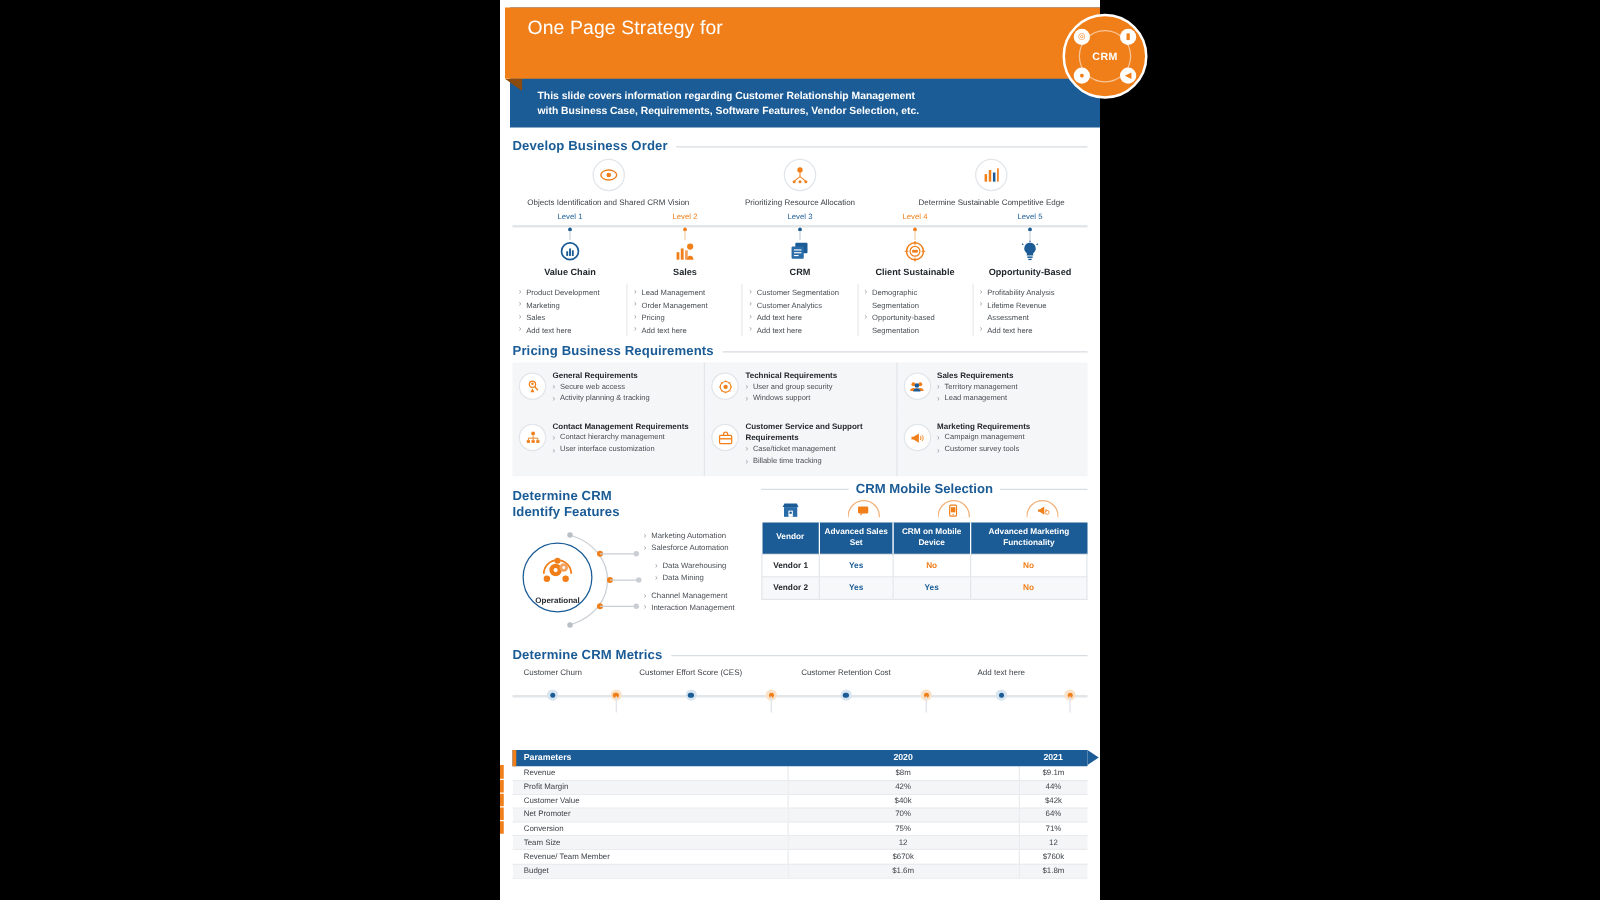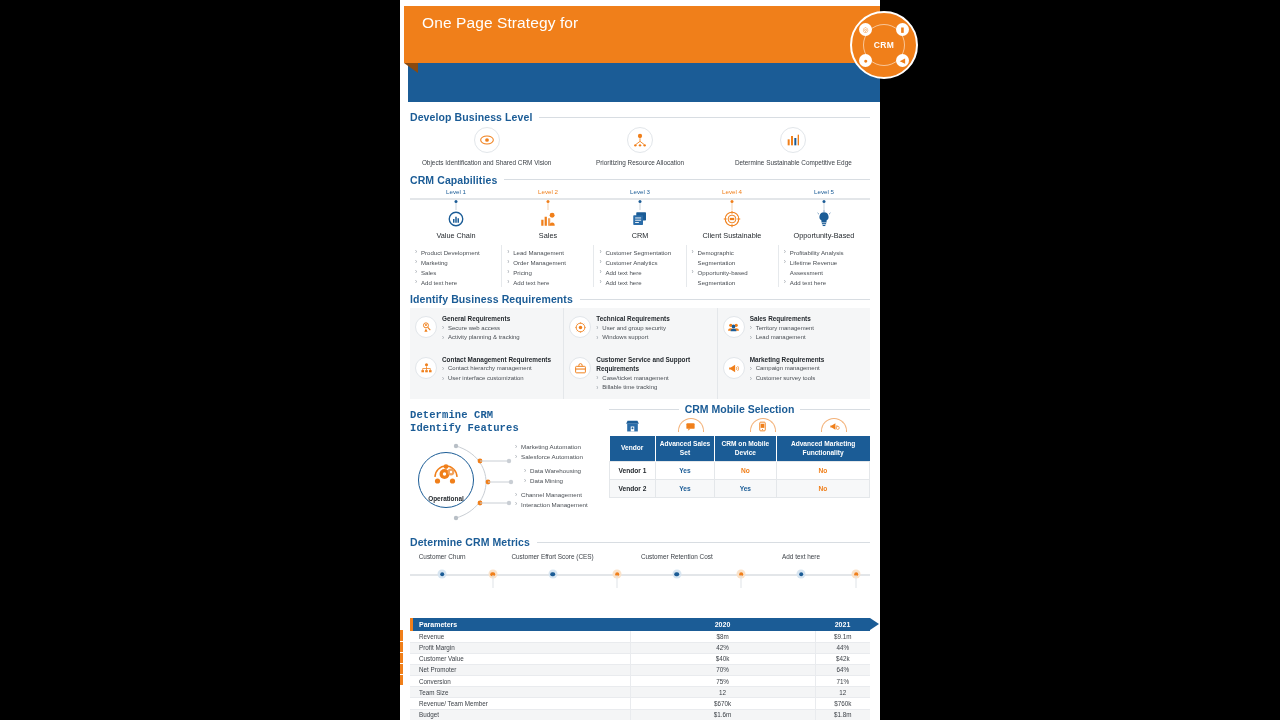--- a/index.html
+++ b/index.html
@@ -99,21 +99,21 @@
   .cap-dots .cd i {
     position:absolute; left:50%; top:0; transform:translateX(-50%);
     width:3px; height:3px; border-radius:50%; display:block;
   }
   .cap-dots .cd s {
     position:absolute; left:50%; top:3px; transform:translateX(-50%);
     width:1px; height:7px; display:block;
   }
   .cap-icons { display:flex; }
   .cap-icons .ci { flex:1; text-align:center; }
-  .cap-name { font-size:7.3px; font-weight:normal; color:#1f2429; margin-top:3px; }
+  .cap-name { font-size:7.3px; font-weight:bold; color:#1f2429; margin-top:3px; }
   .cap-lists { display:flex; margin-top:5px; }
   .cap-list { flex:1; padding:3px 5px 0; border-left:1px solid #e6e9ec; }
   .cap-list:first-child { border-left:none; }
   ul.bul { list-style:none; }
   ul.bul li {
     font-size:6.1px; color:#4a4f55; line-height:1.62;
     position:relative; padding-left:6px;
   }
   ul.bul li::before {
     content:"›"; position:absolute; left:0; top:-.5px; color:#9aa1a8; font-size:6.4px;
@@ -130,21 +130,21 @@
     width:22px; height:22px; min-width:22px; border-radius:50%;
     border:1px solid #e2e6ea; background:#fff;
     display:flex; align-items:center; justify-content:center; margin-top:2px;
   }
   .req-title { font-size:6.4px; font-weight:bold; color:#24292e; line-height:1.45; }
   .req-cell ul.bul li { font-size:6px; }
 
   
   .mid { display:flex; margin-top:4px; }
   .feat { width:205px; padding-left:10px; position:relative; }
-  .feat .sec-head { padding:0;font-family:Liberation Mono, monospace; }
+  .feat .sec-head { padding:0; }
   .feat-body { position:relative; height:88px; margin-top:3px; }
   .op-circle {
     position:absolute; left:8px; top:14px; width:56px; height:56px;
     border-radius:50%; border:1.6px solid #1b5c96; background:#fff;
     display:flex; align-items:flex-end; justify-content:center;
   }
   .op-label {
     font-size:6.4px; font-weight:bold; color:#1f2429; margin-bottom:5px;
   }
   .op-gears { position:absolute; left:50%; top:10px; transform:translateX(-50%); }
@@ -238,32 +238,36 @@
 
 <div class="stage">
 
   <div class="hdr">
     <div class="hdr-blue"></div>
     <div class="hdr-orange"></div>
     <div class="hdr-fold"></div>
     <div class="hdr-title">
       <span class="l1">One Page Strategy for</span>
     </div>
+    <div class="hdr-sub">
+      <span>This slide covers information regarding </span><b>Customer Relationship Management</b><br>
+      <b>with Business Case, Requirements, Software Features, Vendor Selection, etc.</b>
+    </div>
     <div class="hdr-badge">
       <div class="ring"></div>
       <div class="nub tl">◎</div>
       <div class="nub tr">▮</div>
       <div class="nub bl">●</div>
       <div class="nub br">◀</div>
       <div class="core">CRM</div>
     </div>
   </div>
 
   <div class="sec-head">
-    <h2>Develop Business Level</h2>
+    <h2>Develop Business Order</h2>
     <div class="rule"></div>
   </div>
   <div class="bc-row">
     <div class="bc-item">
       <div class="circ-ic">
         <svg class="ic" width="16" height="16" viewBox="0 0 24 24">
             <ellipse cx="12" cy="12" rx="9.5" ry="6" fill="none" stroke="#f07f1a" stroke-width="1.6"></ellipse>
             <circle cx="12" cy="12" r="2.8" fill="#f07f1a"></circle>
           </svg>
       </div>
@@ -287,24 +291,20 @@
             <rect x="4" y="11" width="3" height="9" fill="#f07f1a"></rect>
             <rect x="9" y="6" width="3" height="14" fill="#f07f1a"></rect>
             <rect x="14" y="9" width="3" height="11" fill="#1b5c96"></rect>
             <rect x="19" y="4" width="2" height="16" fill="#f07f1a"></rect>
           </svg>
       </div>
       <div class="lbl">Determine Sustainable Competitive Edge</div>
     </div>
   </div>
 
-  <div class="sec-head">
-    <h2>CRM Capabilities</h2>
-    <div class="rule"></div>
-  </div>
   <div class="cap-wrap">
     <div class="cap-levels">
       <div class="cap-col">
           <div class="cap-lvl b">Level 1</div>
         </div>
       <div class="cap-col">
           <div class="cap-lvl o">Level 2</div>
         </div>
       <div class="cap-col">
           <div class="cap-lvl b">Level 3</div>
@@ -423,21 +423,21 @@
         <ul class="bul">
           <li>Profitability Analysis</li>
           <li>Lifetime Revenue Assessment</li>
           <li>Add text here</li>
         </ul>
       </div>
     </div>
   </div>
 
   <div class="sec-head">
-    <h2>Identify Business Requirements</h2>
+    <h2>Pricing Business Requirements</h2>
     <div class="rule"></div>
   </div>
   <div class="req-grid">
 
     <div class="req-cell">
       <div class="req-ic">
         <svg class="ic" width="13" height="13" viewBox="0 0 24 24">
             <circle cx="11" cy="8" r="4.6" fill="none" stroke="#f07f1a" stroke-width="1.8"></circle>
             <circle cx="11" cy="7.5" r="1.8" fill="#f07f1a"></circle>
             <path d="M14.4 11.6L19 17" stroke="#f07f1a" stroke-width="2"></path>

